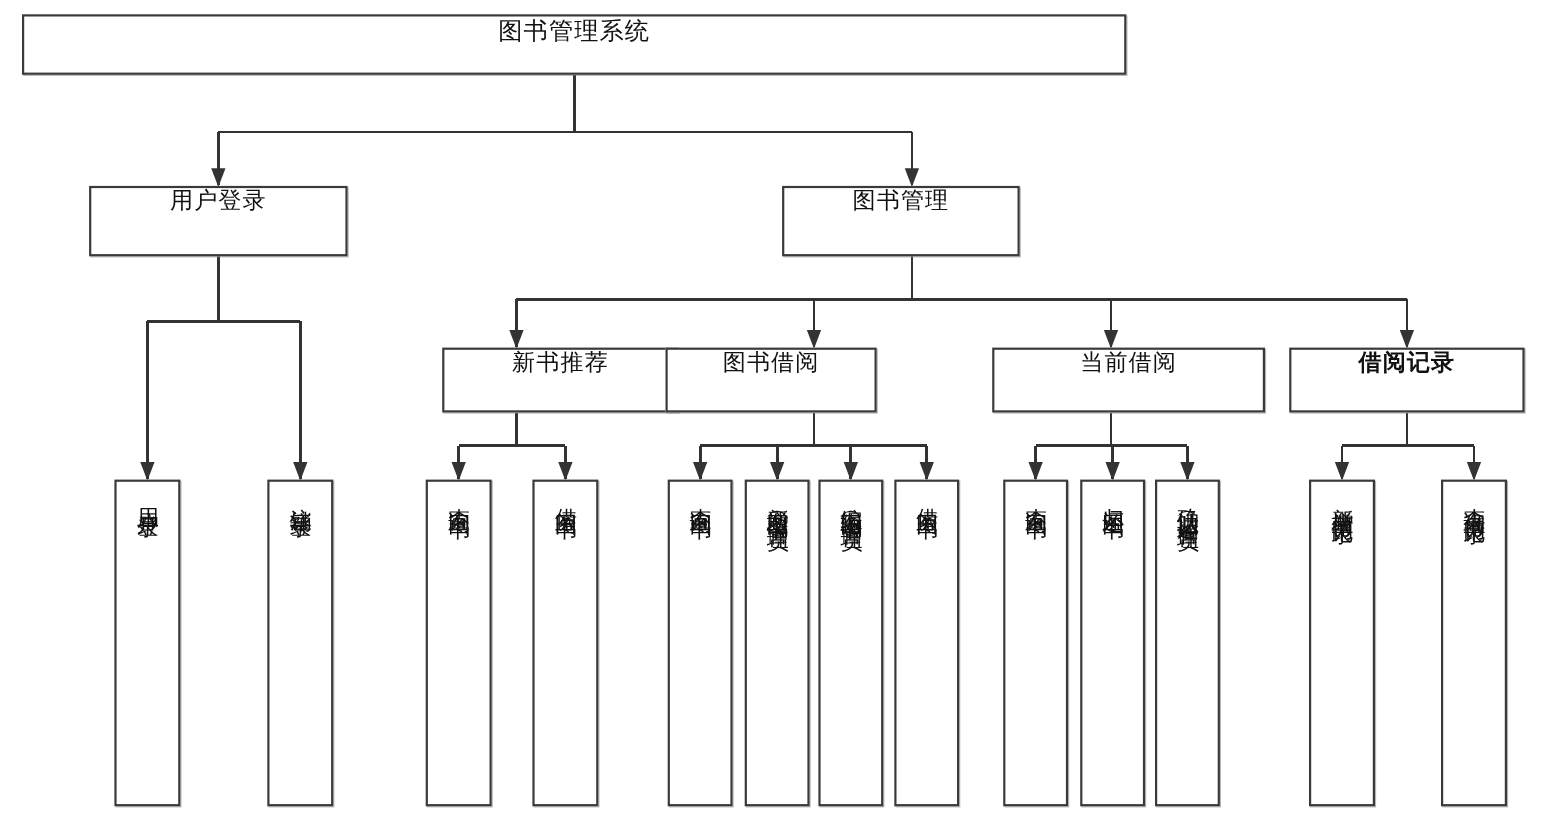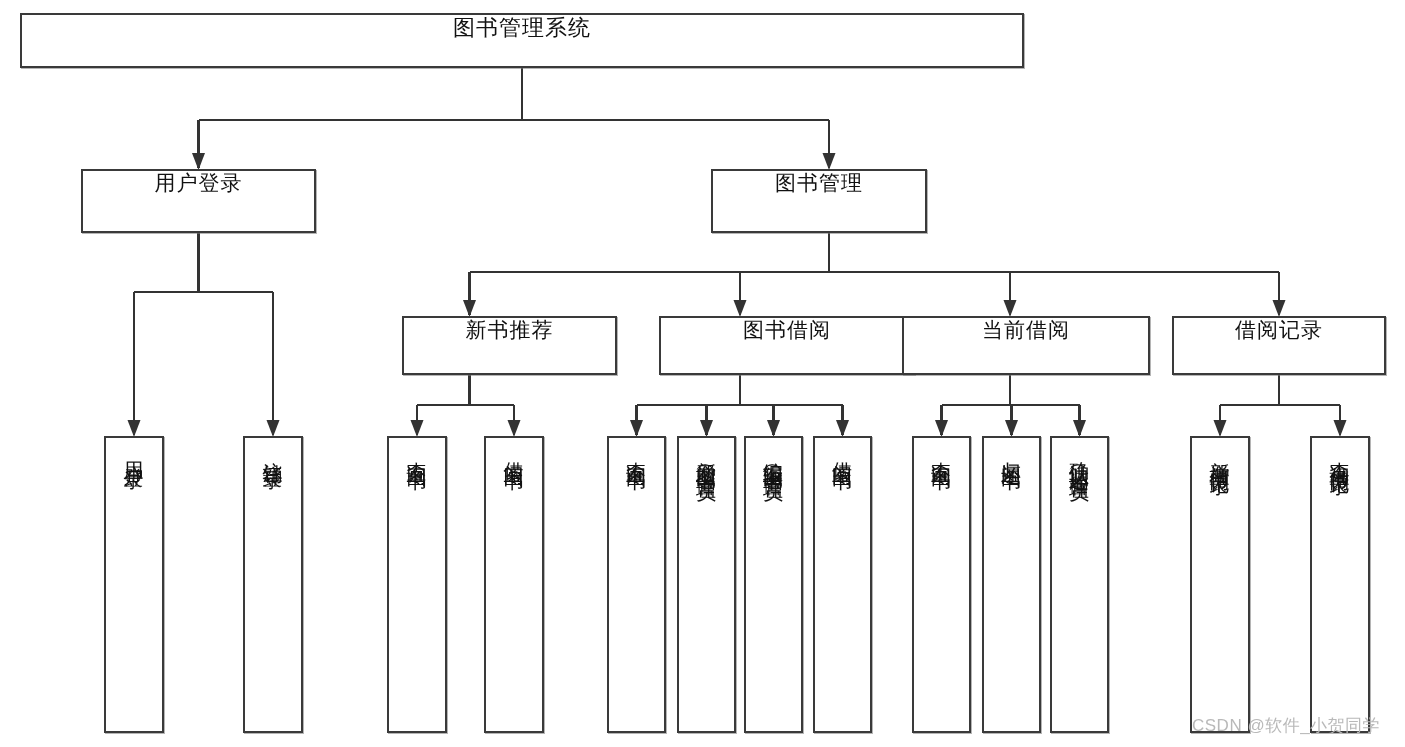--- a/index.html
+++ b/index.html
@@ -135,27 +135,27 @@
       </div>
       <div class="node horizontal" style="left: 81px; top: 169px; width: 235px; height: 64px;">
         <span class="label">用户登录</span>
       </div>
       <div class="node horizontal" style="left: 711px; top: 169px; width: 216px; height: 64px;">
         <span class="label">图书管理</span>
       </div>
       <div class="node horizontal" style="left: 362px; top: 316px; width: 215px; height: 59px; margin-left: 40px;">
         <span class="label">新书推荐</span>
       </div>
-      <div class="node horizontal" style="left: 659px; top: 316px; width: 256px; height: 59px;">
+      <div class="node horizontal" style="left: 605px; top: 316px; width: 192px; height: 59px;">
         <span class="label">图书借阅</span>
       </div>
       <div class="node horizontal" style="left: 902px; top: 316px; width: 248px; height: 59px;">
         <span class="label">当前借阅</span>
       </div>
-      <div class="node horizontal" style="left: 1172px; top: 316px; width: 214px; height: 59px;">
+      <div class="node horizontal" style="left: 1172px; top: 316px; width: 214px; height: 59px; font-weight: bold;">
         <span class="label">借阅记录</span>
       </div>
       <div class="node vertical" style="left: 104px; top: 436px; width: 60px; height: 297px;">
         <span class="label">用户登录</span>
       </div>
       <div class="node vertical" style="left: 243px; top: 436px; width: 60px; height: 297px;">
         <span class="label">注销登录</span>
       </div>
       <div class="node vertical" style="left: 387px; top: 436px; width: 60px; height: 297px;">
         <span class="label">查询图书</span>
@@ -184,14 +184,13 @@
       <div class="node vertical" style="left: 1050px; top: 436px; width: 59px; height: 297px;">
         <span class="label">确认归还（管理员）</span>
       </div>
       <div class="node vertical" style="left: 1190px; top: 436px; width: 60px; height: 297px;">
         <span class="label">新增借阅记录</span>
       </div>
       <div class="node vertical" style="left: 1310px; top: 436px; width: 60px; height: 297px;">
         <span class="label">查询借阅记录</span>
       </div>
     </div>
-  <div id="watermark">CSDN @软件_小贺同学</div>
 </div>
 
 </body></html>

